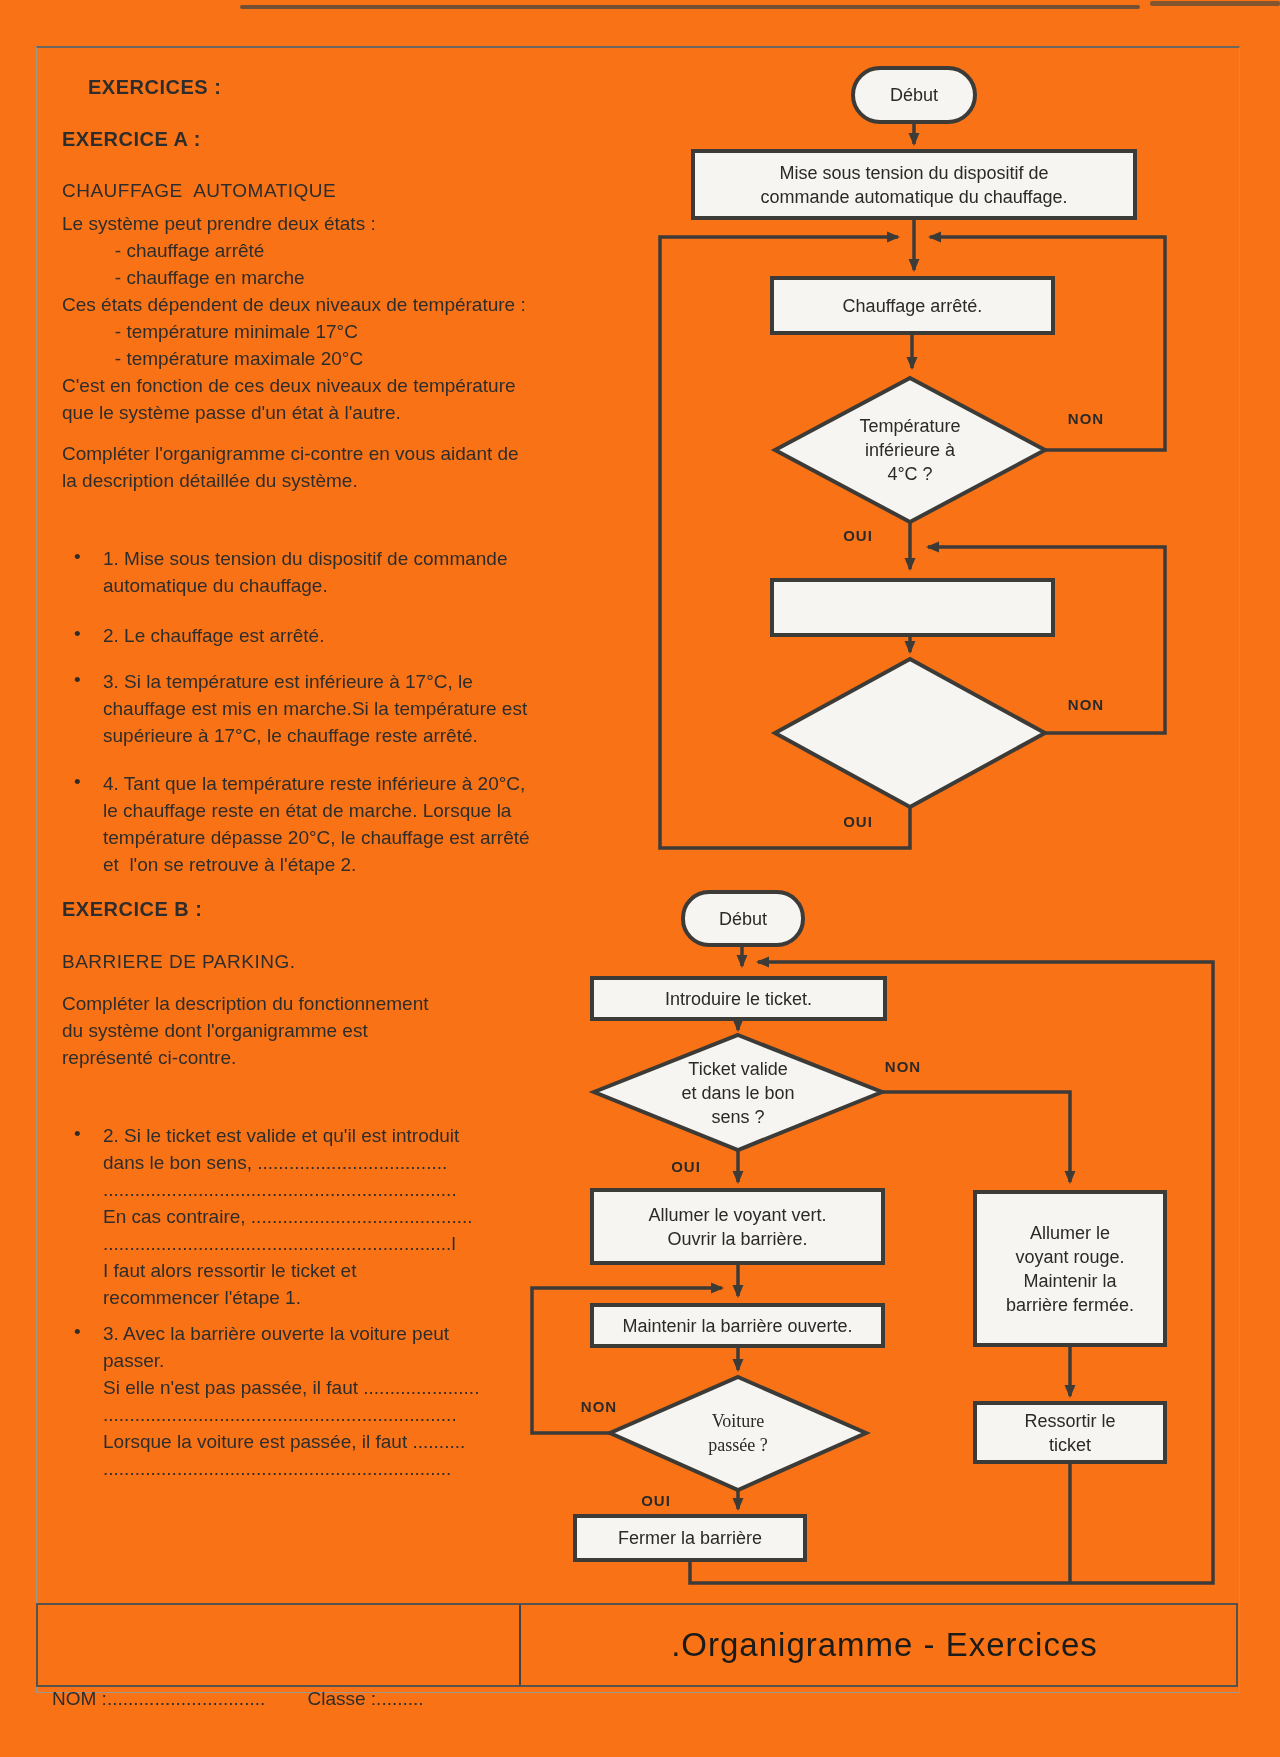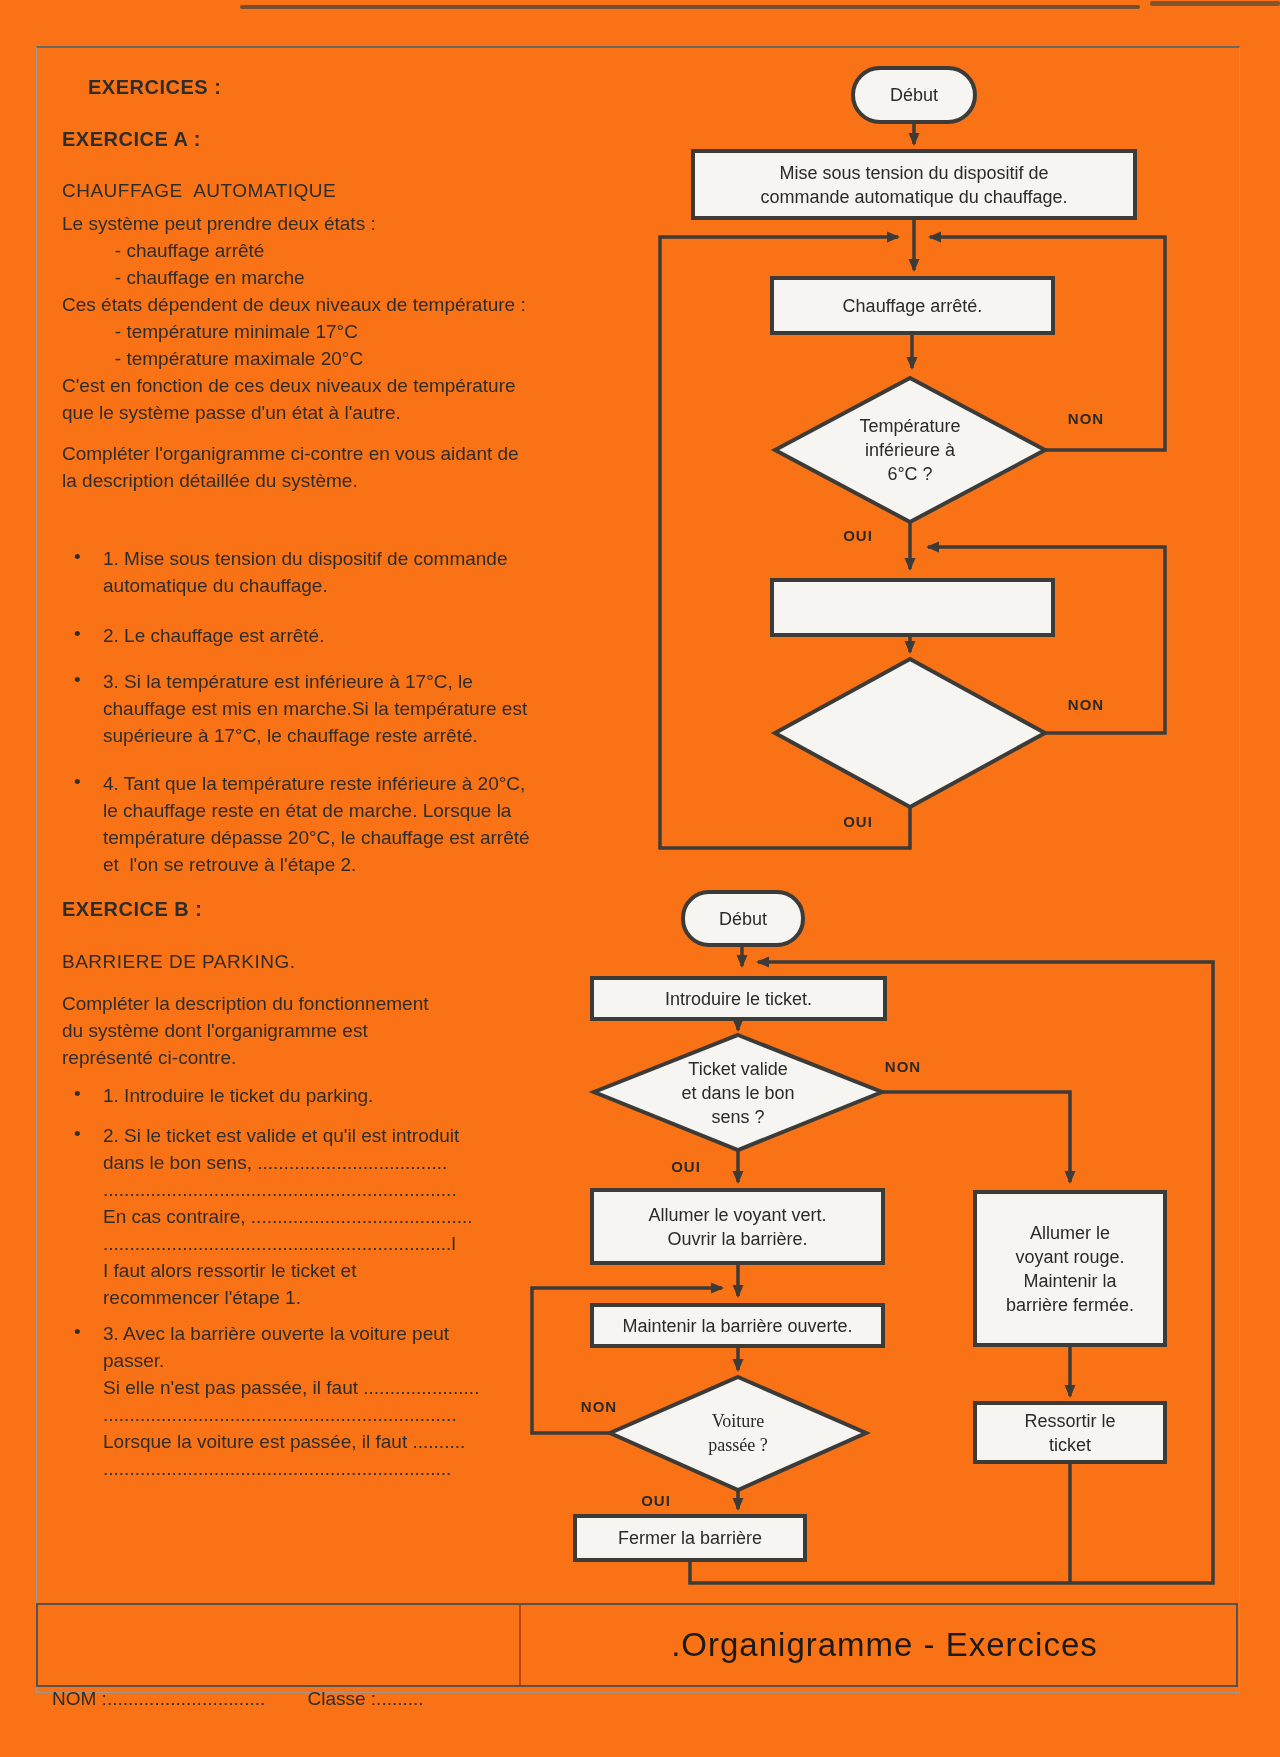--- a/index.html
+++ b/index.html
@@ -14,21 +14,21 @@
   .bullet{position:absolute;left:62px;width:505px;padding-left:41px;box-sizing:border-box;
         white-space:pre-wrap;font-size:19px;line-height:27px;}
   .bullet::before{content:"\2022";position:absolute;left:12px;top:-2px;font-size:19px;}
   .chart-svg{position:absolute;left:0;top:0;width:1280px;height:1757px;}
   .nlabel{position:absolute;display:flex;align-items:center;justify-content:center;
         text-align:center;white-space:pre-line;font-size:18px;line-height:24px;color:#2b2a28;}
   .branch{position:absolute;font-size:15px;font-weight:bold;letter-spacing:1px;color:#2b2a28;
         text-align:center;}
   .footer{position:absolute;left:36px;top:1603px;width:1202px;height:84px;box-sizing:border-box;
         border:2px solid #55534d;display:flex;background:transparent;}
-  .footer-left{width:483px;box-sizing:border-box;border-right:2px solid #c2410c;
+  .footer-left{width:483px;box-sizing:border-box;border-right:2px solid #404040;
         padding:6px 0 0 14px;font-size:19px;line-height:35px;white-space:pre;}
   .footer-right{flex:1;display:flex;align-items:center;justify-content:center;
         font-size:33px;letter-spacing:1px;color:#1b1b19;padding-left:12px;}
 </style>
 </head>
 <body>
 
 <div class="page">
 
   <div class="artifact" style="left:240px;top:5px;width:900px;height:4px;opacity:.75;"></div>
@@ -60,21 +60,20 @@
 le chauffage reste en état de marche. Lorsque la
 température dépasse 20°C, le chauffage est arrêté
 et  l'on se retrouve à l'étape 2.</div>
 
   <div class="tb h" style="left:62px;top:896px;">EXERCICE B :</div>
   <div class="tb sub" style="left:62px;top:948px;">BARRIERE DE PARKING.</div>
   <div class="tb" style="left:62px;top:990px;width:520px;">Compléter la description du fonctionnement
 du système dont l'organigramme est
 représenté ci-contre.</div>
 
-  <div class="bullet" style="top:1082px;">1. Introduire le ticket du parking.</div>
   <div class="bullet" style="top:1122px;">2. Si le ticket est valide et qu'il est introduit
 dans le bon sens, ....................................
 ...................................................................
 En cas contraire, ..........................................
 ..................................................................l
 I faut alors ressortir le ticket et
 recommencer l'étape 1.</div>
   <div class="bullet" style="top:1320px;">3. Avec la barrière ouverte la voiture peut
 passer.
 Si elle n'est pas passée, il faut ......................
@@ -133,21 +132,21 @@
       <rect x="975" y="1403" width="190" height="59"></rect>
     </g>
   </svg>
 
   <div class="nlabel" style="left:853px;top:68px;width:122px;height:54px;">Début</div>
   <div class="nlabel" style="left:693px;top:151px;width:442px;height:67px;">Mise sous tension du dispositif de
 commande automatique du chauffage.</div>
   <div class="nlabel" style="left:772px;top:278px;width:281px;height:55px;">Chauffage arrêté.</div>
   <div class="nlabel" style="left:775px;top:382px;width:270px;height:136px;">Température
 inférieure à
-6°C ?</div>
+4°C ?</div>
   <div class="nlabel" style="left:772px;top:580px;width:281px;height:55px;"></div>
   <div class="nlabel" style="left:775px;top:661px;width:270px;height:144px;"></div>
   <div class="branch" style="left:1055px;top:410px;width:62px;">NON</div>
   <div class="branch" style="left:832px;top:527px;width:52px;">OUI</div>
   <div class="branch" style="left:1055px;top:696px;width:62px;">NON</div>
   <div class="branch" style="left:832px;top:813px;width:52px;">OUI</div>
 
   <div class="nlabel" style="left:683px;top:892px;width:120px;height:53px;">Début</div>
   <div class="nlabel" style="left:592px;top:978px;width:293px;height:41px;">Introduire le ticket.</div>
   <div class="nlabel" style="left:594px;top:1040px;width:288px;height:105px;">Ticket valide

